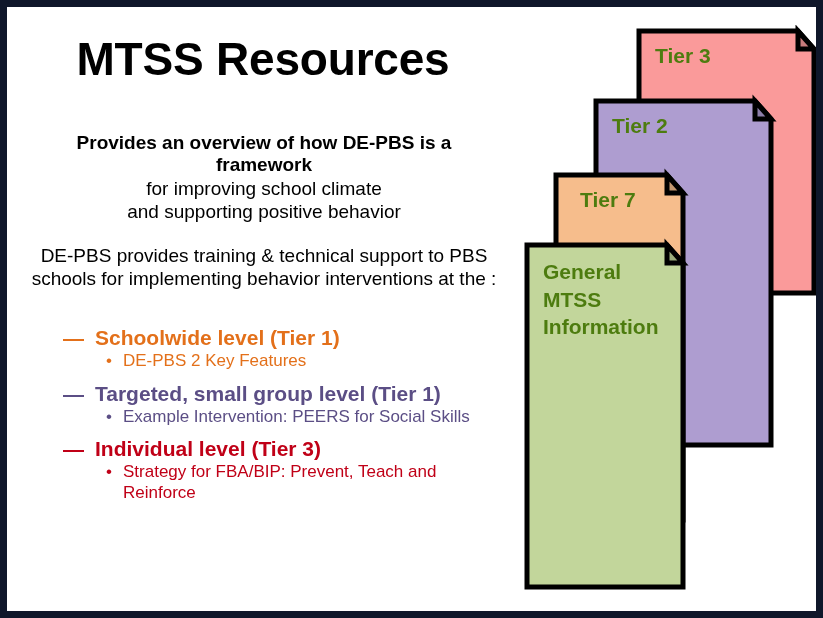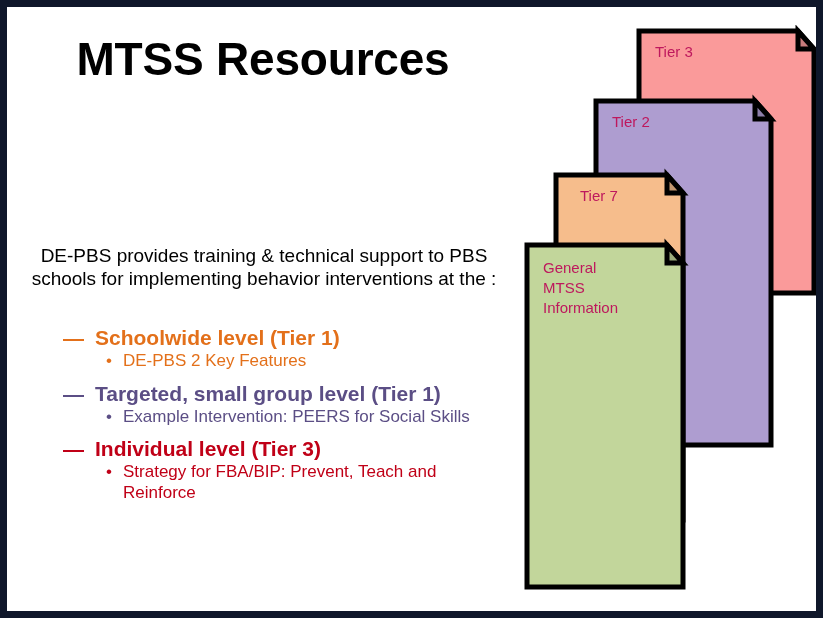--- a/index.html
+++ b/index.html
@@ -120,36 +120,42 @@
   .docs {
     position: absolute;
     left: 508px;
     top: 18px;
     width: 315px;
     height: 585px;
   }
   .docs svg { display: block; }
   .doc-label {
     position: absolute;
-    font-size: 15px;
-    font-weight: normal;
-    color: #be185d;
+    font-size: 21px;
+    font-weight: bold;
+    color: #4d7c0f;
     line-height: 1.32;
     white-space: pre-line;
   }
 </style>
 </head>
 <body>
 
 <div class="slide">
 
   <div class="text-col">
 
     <div class="page-title">MTSS Resources</div>
 
+    <div class="overview-block">
+      <div class="overview-bold">Provides an overview of how DE-PBS is a</div>
+      <div class="overview-bold">framework</div>
+      <div class="overview-reg">for improving school climate</div>
+      <div class="overview-reg">and supporting positive behavior</div>
+    </div>
 
     <div class="support-block">DE-PBS provides training &amp; technical support to PBS schools for implementing behavior interventions at the :</div>
 
     <div class="tier-list">
 
       <div class="tier-group">
         <div class="tier-head" style="color:#E3701A;">
           <span class="dash">—</span>
           <span class="tier-head-label">Schoolwide level (Tier 1)</span>
         </div>

